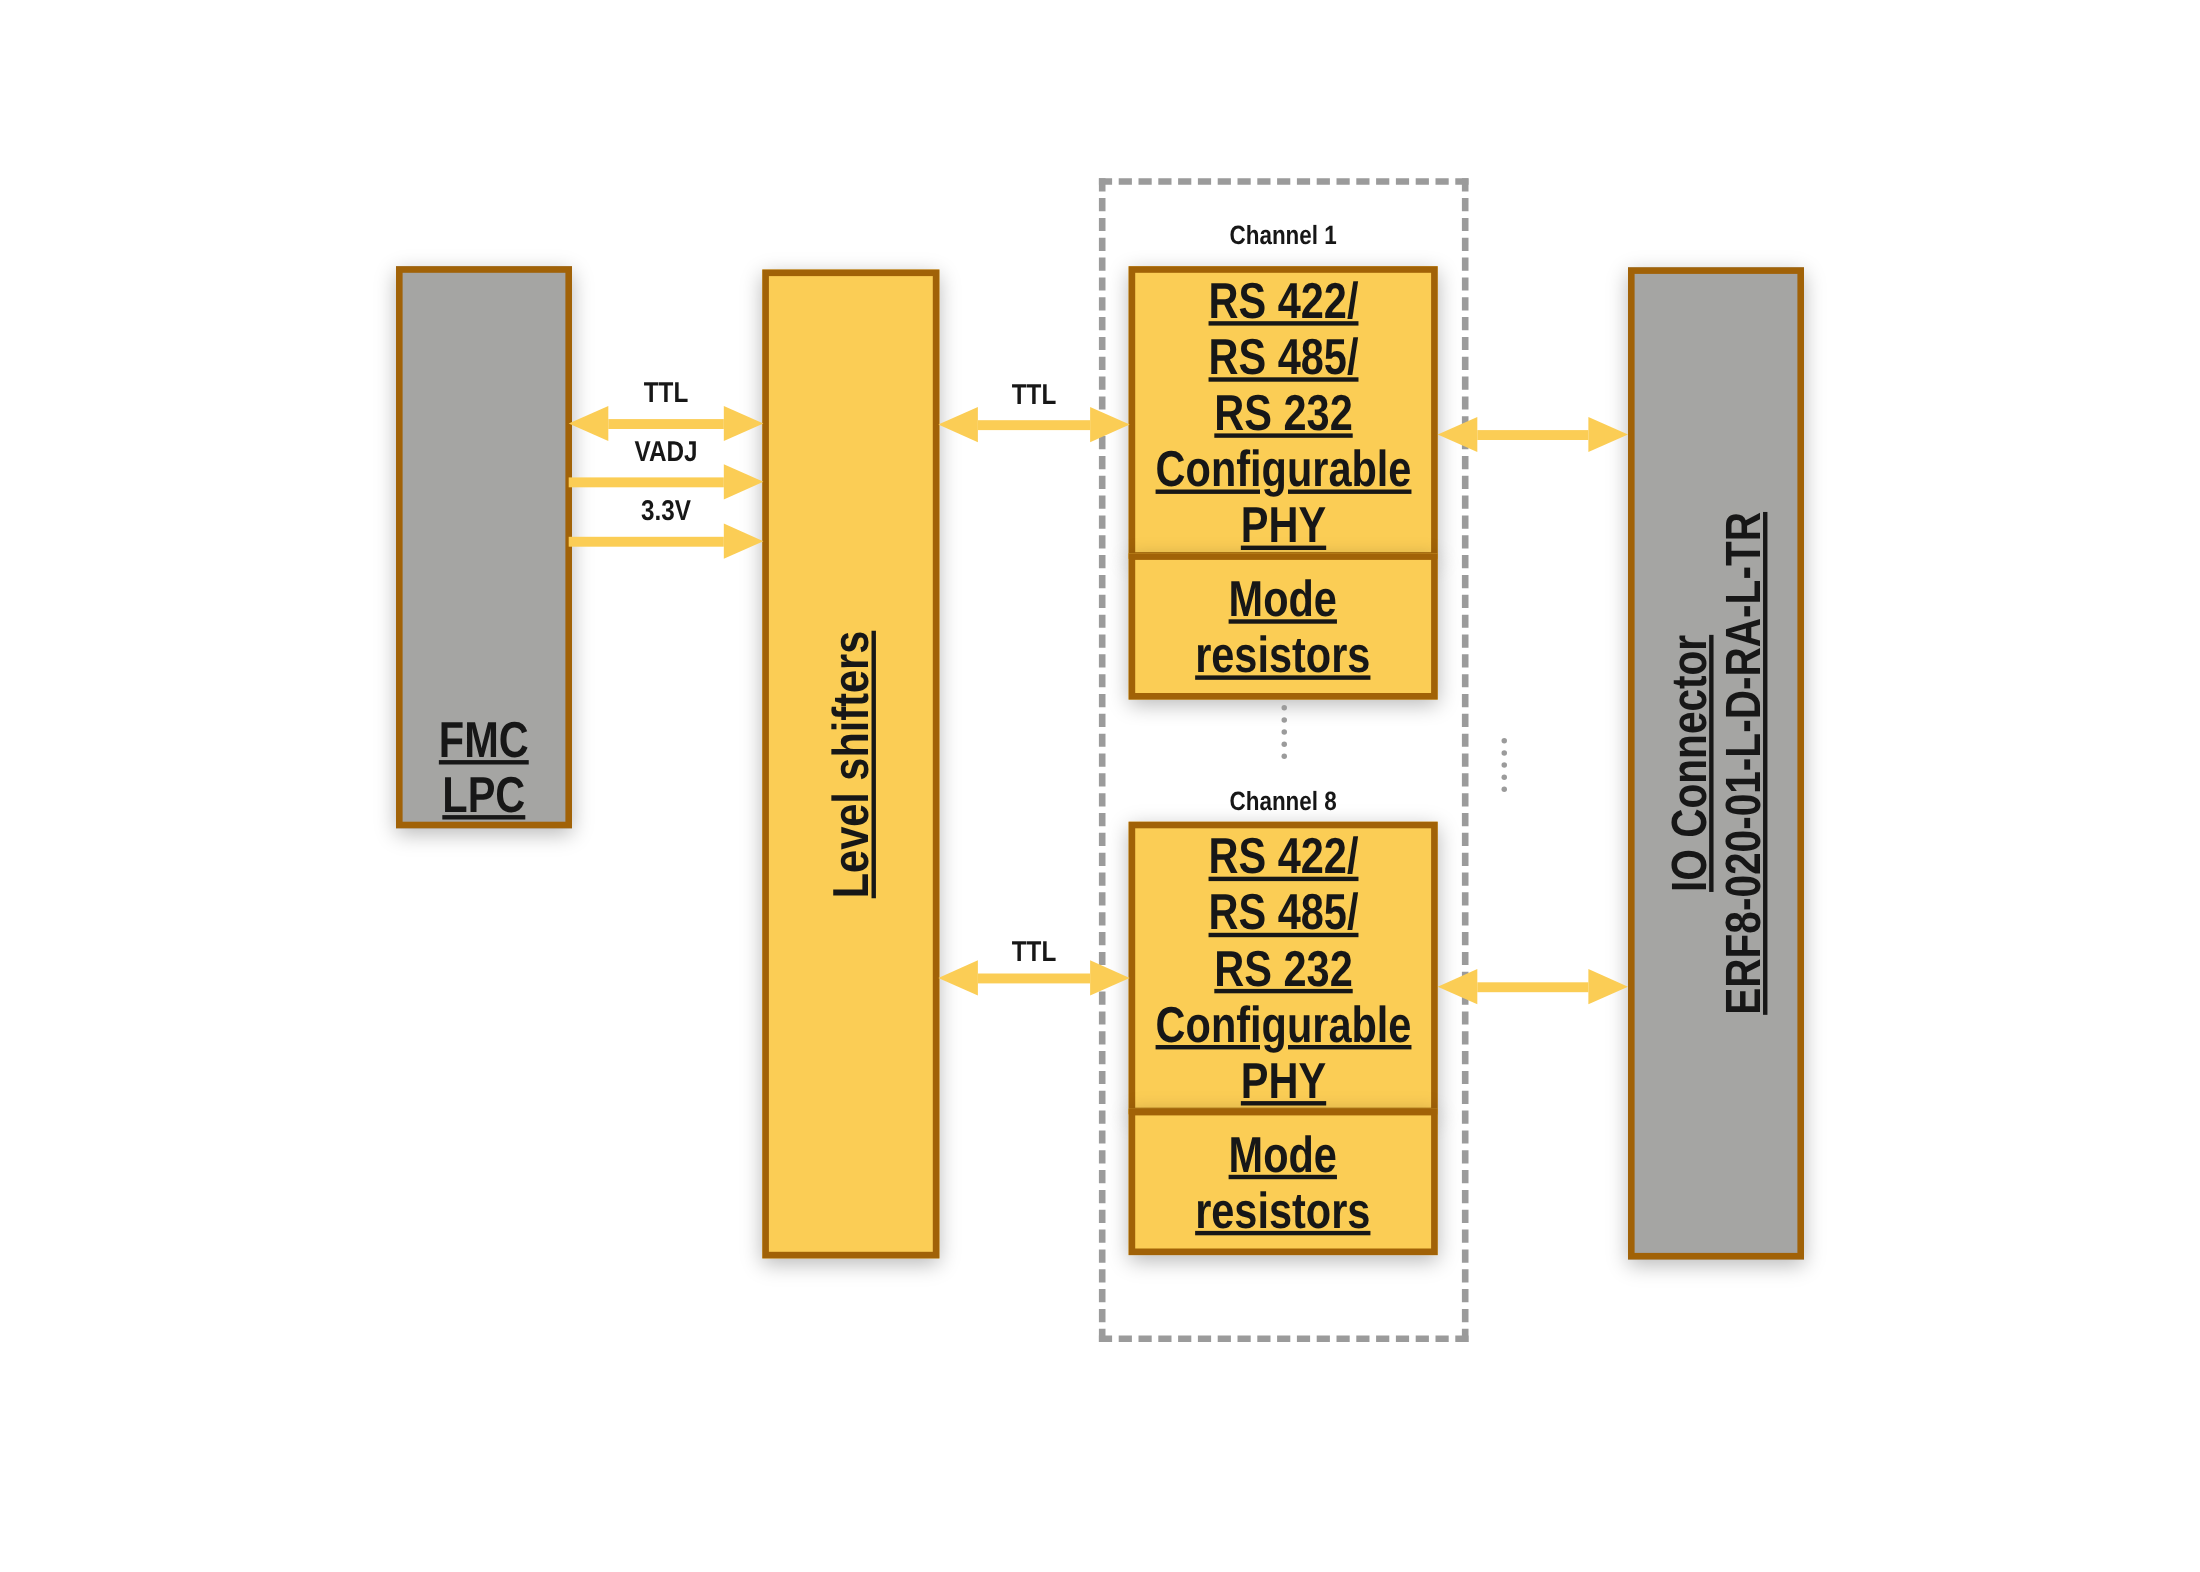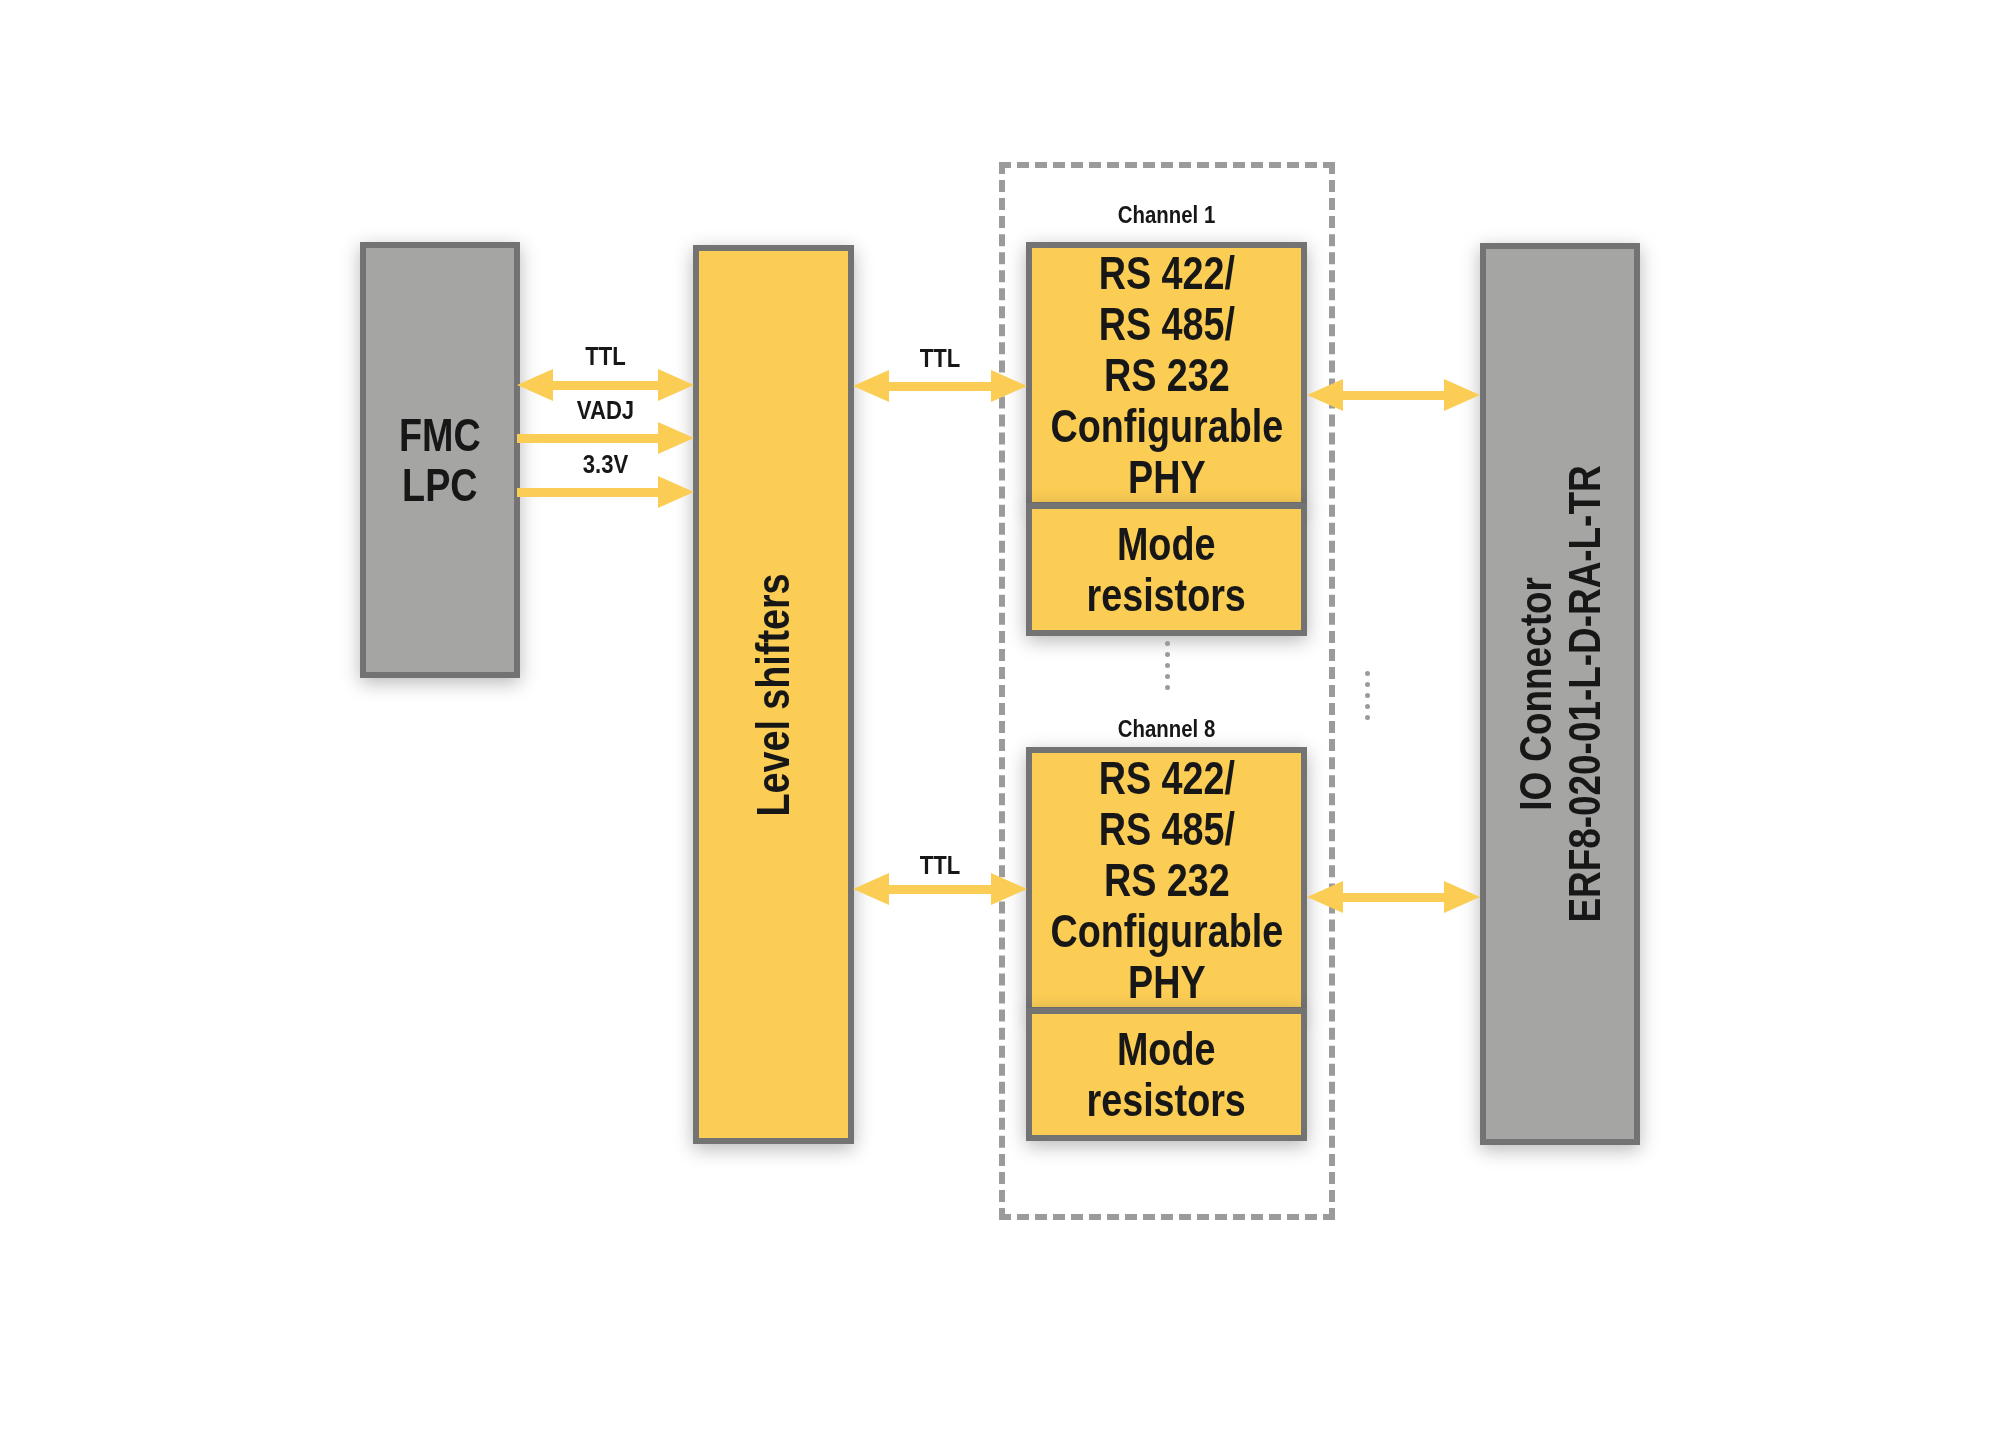--- a/index.html
+++ b/index.html
@@ -2,24 +2,25 @@
 <html><head>
 <meta charset="utf-8">
 <style>
   html,body { margin:0; padding:0; background:#ffffff; }
   .canvas {
     position:relative; width:2000px; height:1429px; background:#ffffff;
     font-family:"Liberation Sans", sans-serif; font-weight:700; color:#171717;
     overflow:hidden;
   }
   .block {
-    position:absolute; border:6px solid #737373;
+    position:absolute; border:6px solid #a16207;
     box-shadow:0 5px 18px rgba(0,0,0,0.28);
     display:flex; align-items:center; justify-content:center;
     box-sizing:border-box;
+    text-decoration:underline;
   }
   .yellow { background:#FBCD55; }
   .gray   { background:#A5A5A3; }
   .blocktext { text-align:center; transform:scaleX(0.82); font-size:46px; line-height:51px; }
   .fmctext   { text-align:center; transform:scaleX(0.82); font-size:46px; line-height:50px; }
   .rot  { transform:rotate(-90deg) scaleX(0.82); white-space:nowrap; font-size:46px; text-align:center; }
   .rot2 { transform:rotate(-90deg) scaleX(0.82); white-space:nowrap; font-size:45px; line-height:49px; text-align:center; }
   .dashedbox { position:absolute; border:6px dashed #9B9B9B; box-sizing:border-box; }
   .chlabel { position:absolute; font-size:24px; line-height:26px; text-align:center; transform:scaleX(0.85); }
   .siglabel { position:absolute; font-size:26px; line-height:28px; text-align:center; transform:scaleX(0.85); }
@@ -28,21 +29,21 @@
   .head-l { width:0; height:0; border-top:16px solid transparent; border-bottom:16px solid transparent; border-right:36px solid #FBCD55; }
   .head-r { width:0; height:0; border-top:16px solid transparent; border-bottom:16px solid transparent; border-left:36px solid #FBCD55; }
   .dotcol { position:absolute; display:flex; flex-direction:column; gap:6px; }
   .dot { width:5px; height:5px; border-radius:50%; background:#9B9B9B; }
 </style>
 </head>
 <body>
 
 <div class="canvas">
 
-  <div class="block gray" style="left:360px; top:242px; width:160px; height:436px;">
+  <div class="block gray" style="left:360px; top:242px; width:160px; height:511px;align-items:flex-end;">
     <div class="fmctext">
       <div>FMC</div>
       <div>LPC</div>
     </div>
   </div>
 
   <div class="block yellow" style="left:693px; top:245px; width:161px; height:899px;">
     <div class="rot">Level shifters</div>
   </div>
 

